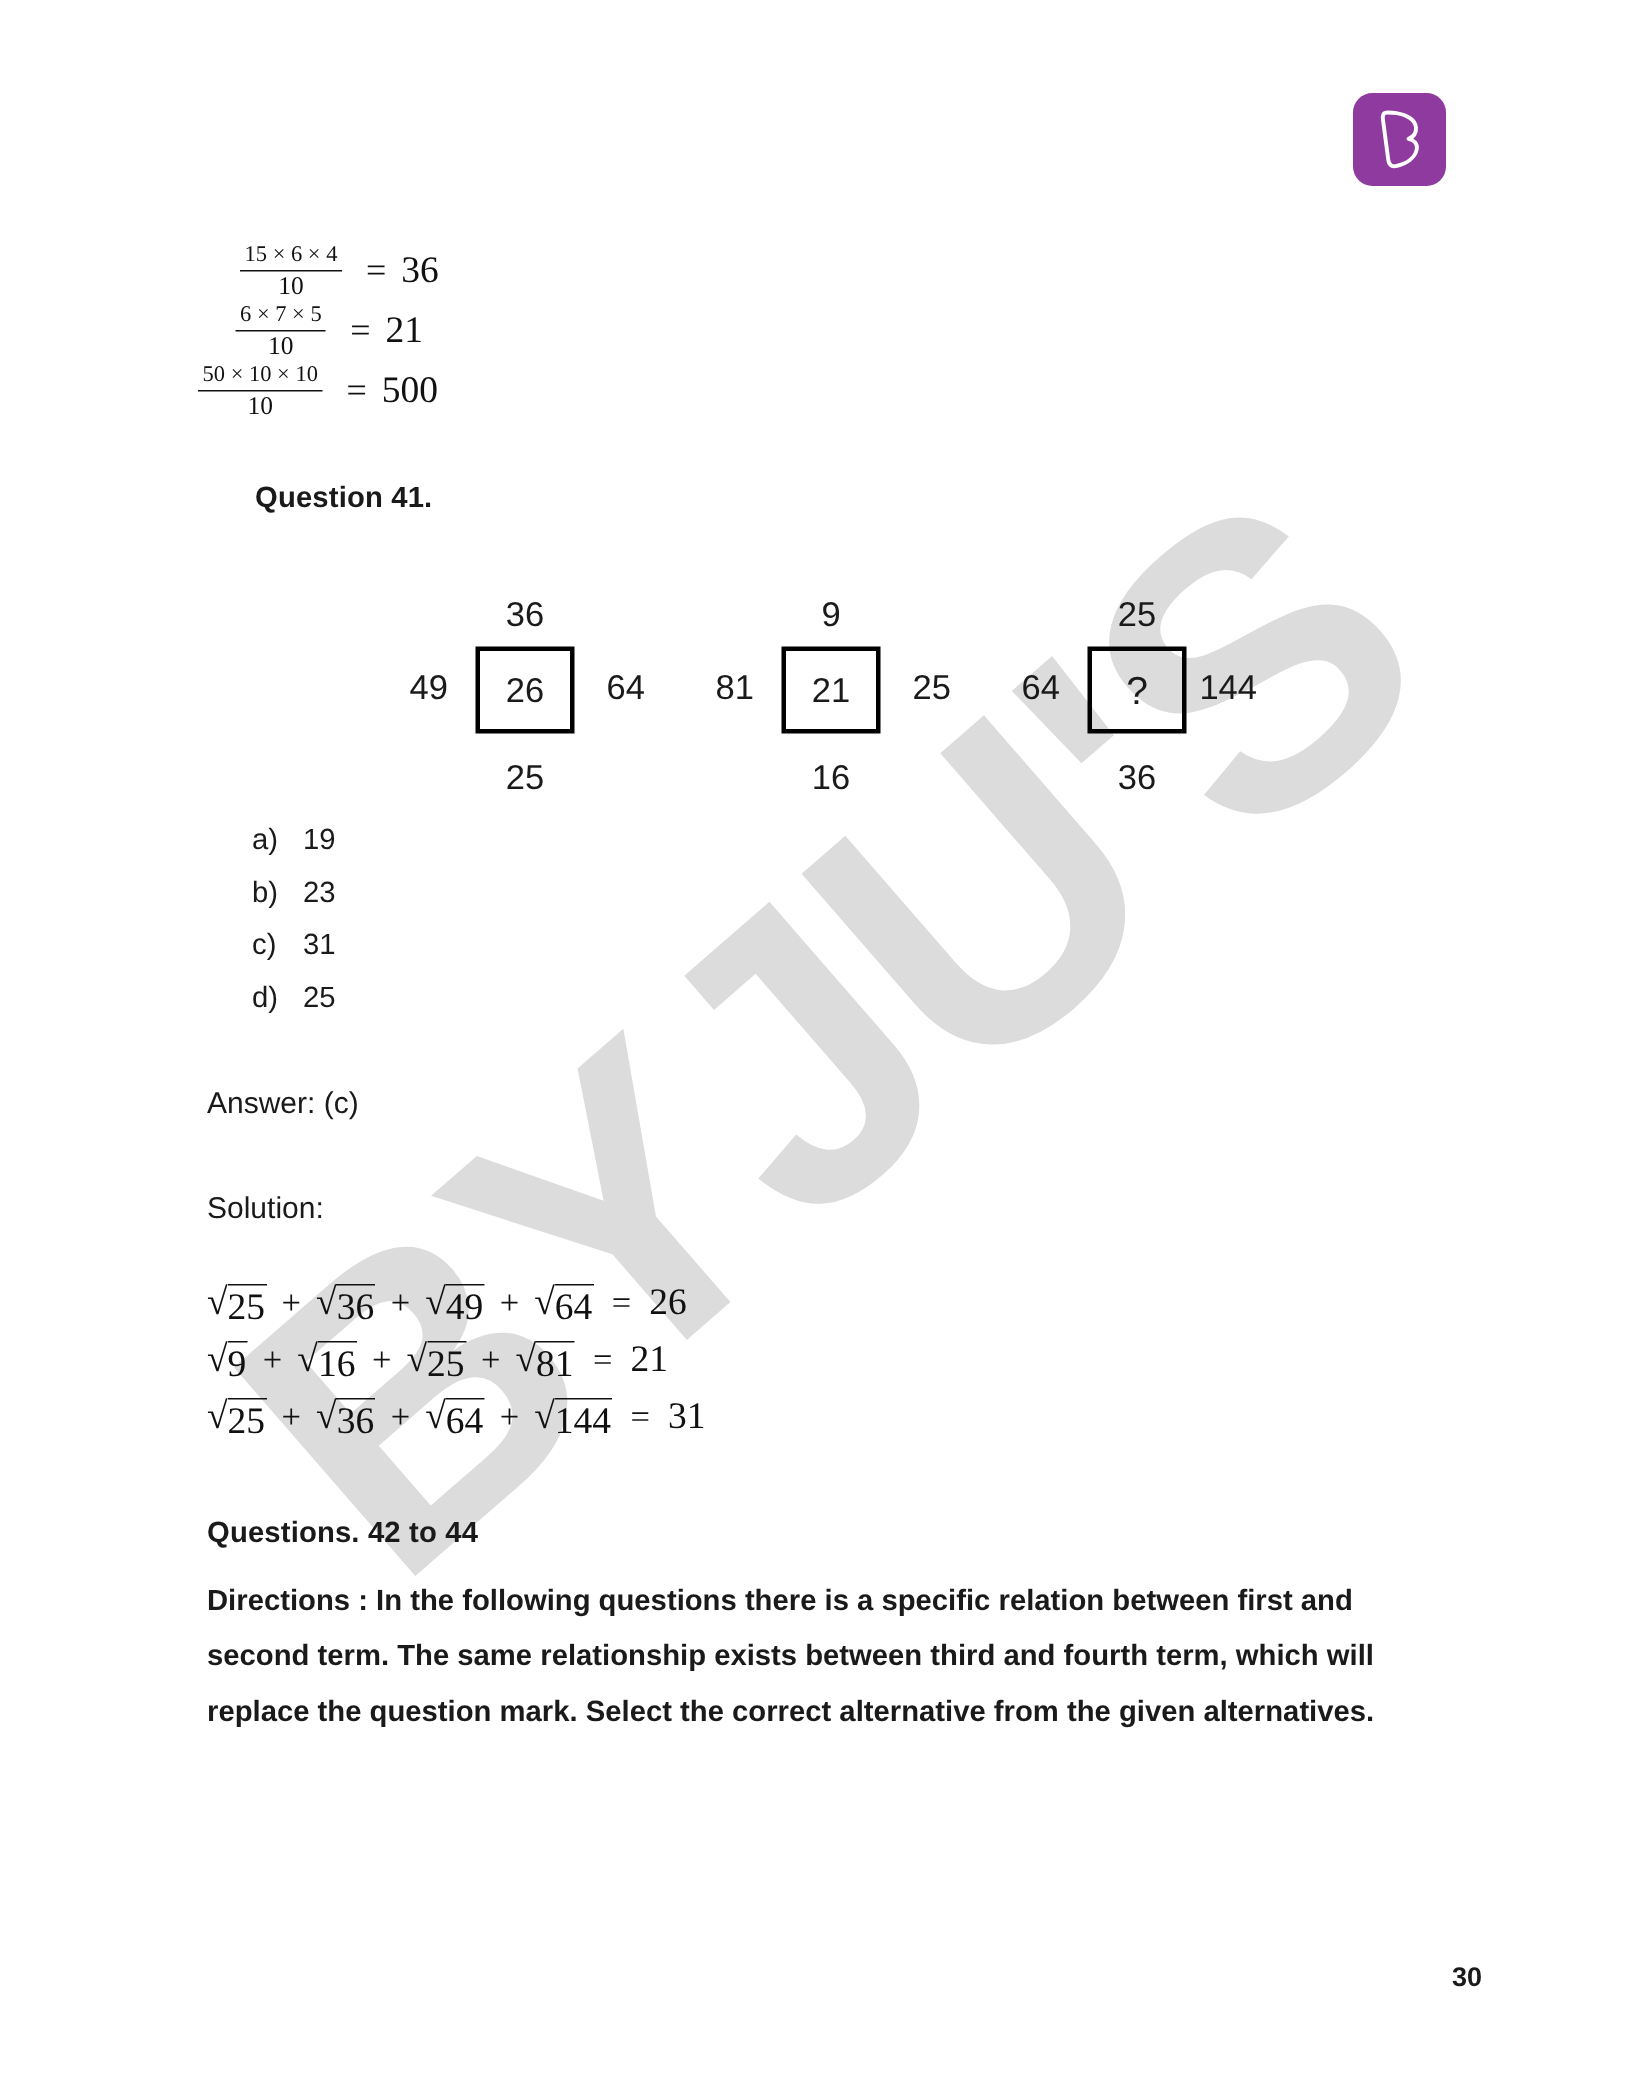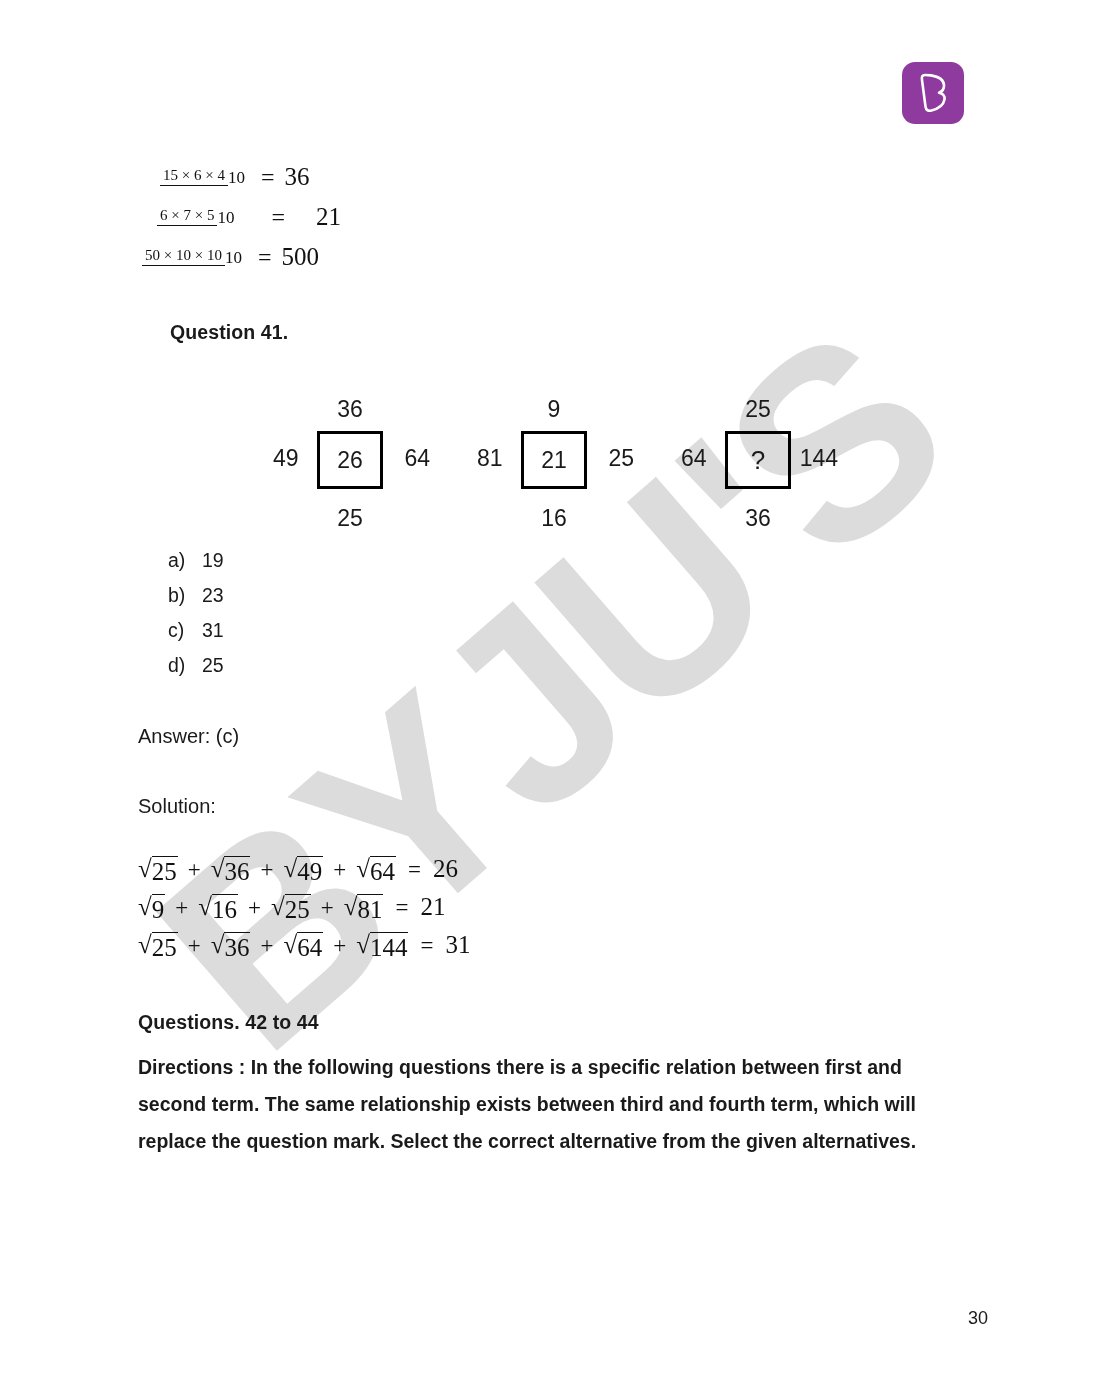--- a/index.html
+++ b/index.html
@@ -58,21 +58,22 @@
     font-family: "Liberation Serif", serif;
     color: #111;
   }
   .fracrow {
     position: absolute;
     display: flex;
     align-items: center;
   }
   .frac {
     display: inline-flex;
-    flex-direction: row;
+    flex-direction: column;
+    align-items: center;
     line-height: 1.05;
   }
   .frac .num {
     font-size: 15px;
     padding: 0 3px 1px 3px;
     border-bottom: 1.4px solid #111;
     white-space: nowrap;
   }
   .frac .den {
     font-size: 17px;
@@ -207,21 +208,21 @@
     font-weight: 700;
     line-height: 37px;
   }
 
   
   #pagenum {
     position: absolute;
     right: 112px;
     top: 1308px;
     font-size: 18px;
-    font-weight: 400;
+    font-weight: 700;
     margin-left: 48px;
   }
 </style>
 </head>
 <body>
 
 <div id="watermark">BYJU'S</div>
 
 <div id="logo">
   <svg width="62" height="62" viewBox="0 0 62 62">
@@ -237,30 +238,30 @@
 
     <div class="fracrow" style="left:160px; top:163px;">
       <span class="frac">
         <span class="num">15 × 6 × 4</span>
         <span class="den">10</span>
       </span>
       <span class="eqsign">=</span>
       <span class="eqval">36</span>
     </div>
 
-    <div class="fracrow" style="left:157px; top:203px;gap:21px;">
+    <div class="fracrow" style="left:157px; top:203px;">
       <span class="frac">
         <span class="num">6 × 7 × 5</span>
         <span class="den">10</span>
       </span>
       <span class="eqsign">=</span>
       <span class="eqval">21</span>
     </div>
 
-    <div class="fracrow" style="left:142px; top:243px;">
+    <div class="fracrow" style="left:132px; top:243px;">
       <span class="frac">
         <span class="num">50 × 10 × 10</span>
         <span class="den">10</span>
       </span>
       <span class="eqsign">=</span>
       <span class="eqval">500</span>
     </div>
 
   </div>
 

